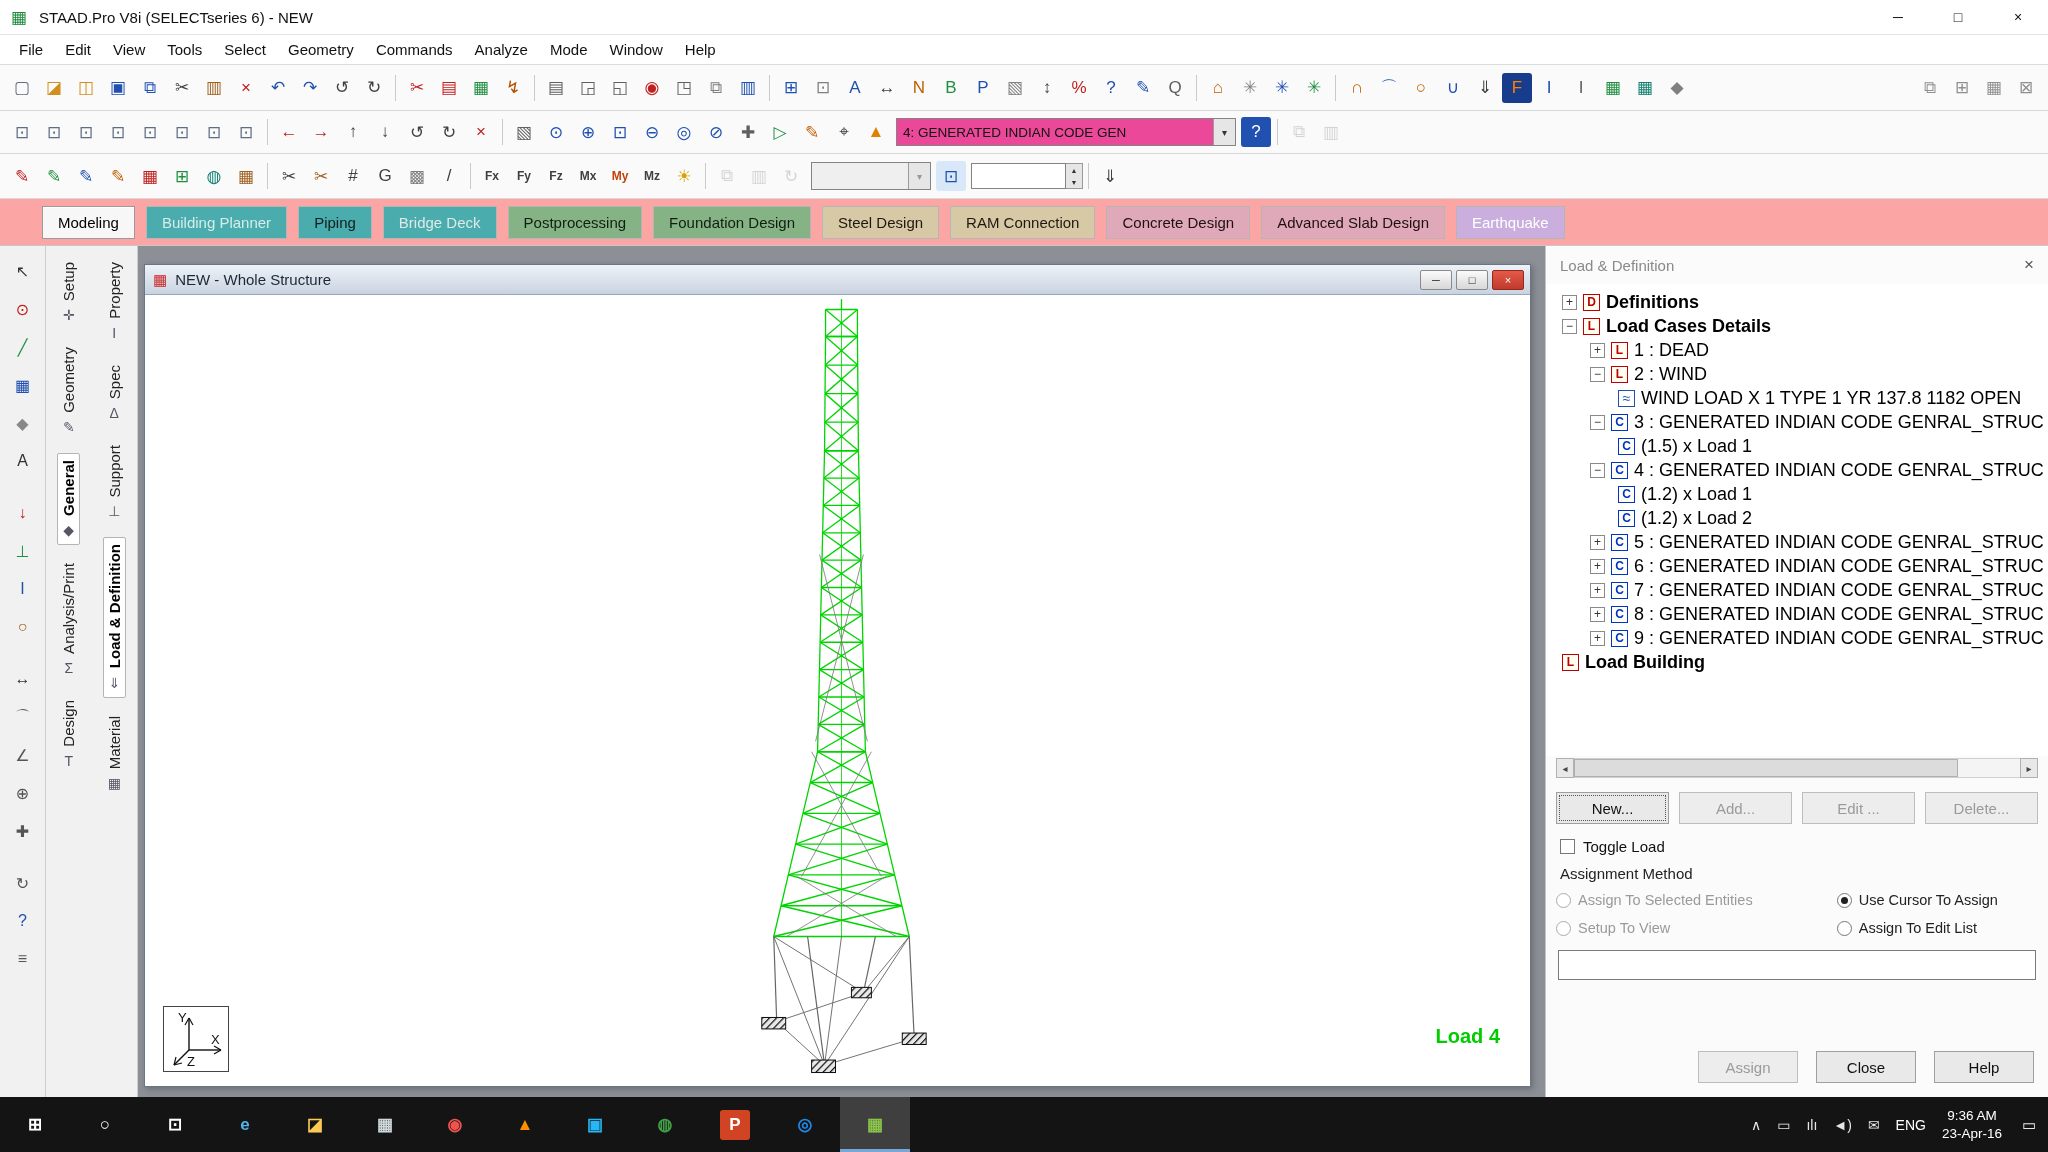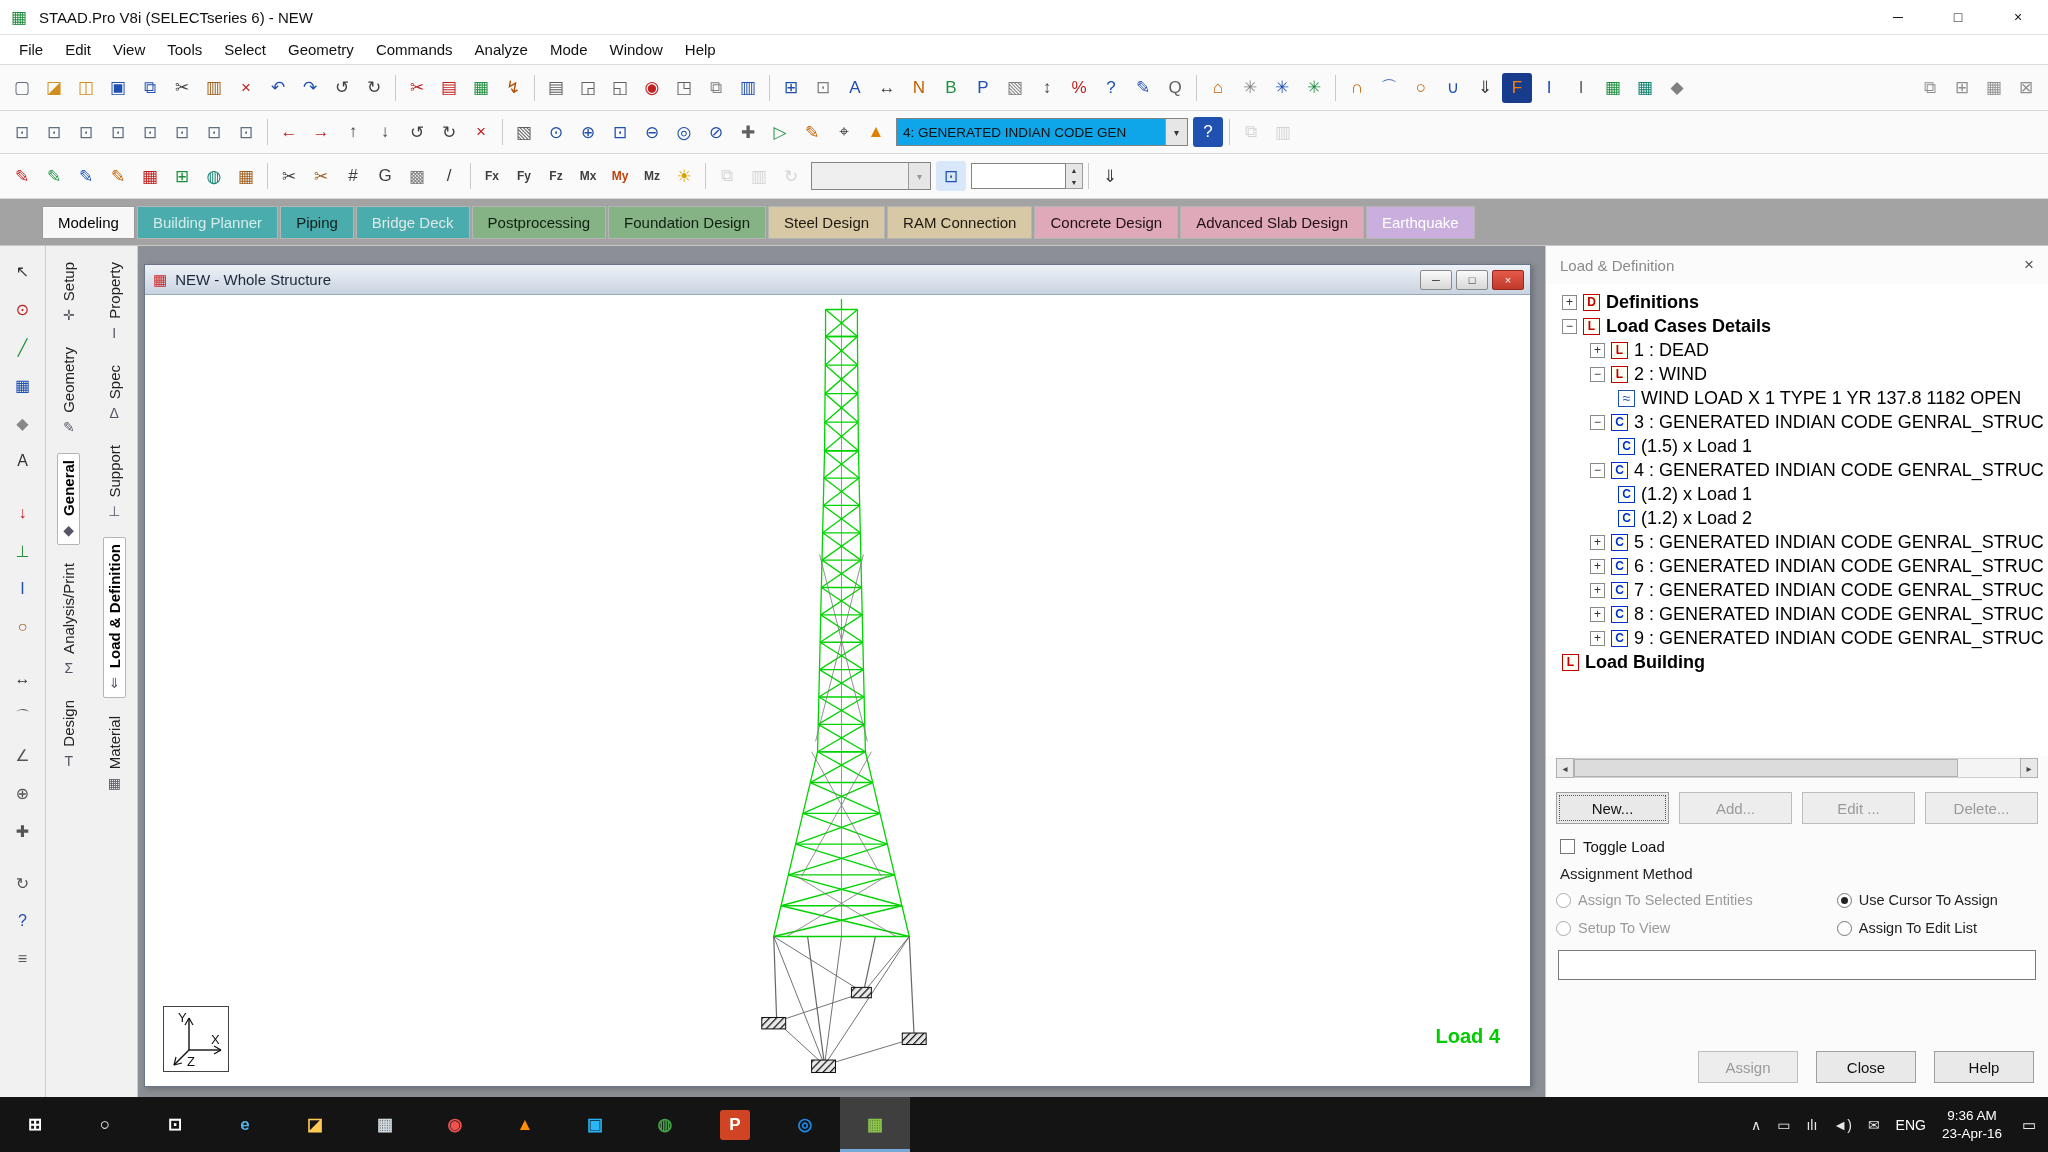--- a/index.html
+++ b/index.html
@@ -18,31 +18,31 @@
   .menubar{height:30px;display:flex;align-items:center;padding-left:8px;background:#fff;border-bottom:1px solid #ddd}
   .menu-item{padding:3px 11px;font-size:15px;color:#111}
 
   
   .toolbar{display:flex;align-items:center;padding:0 6px;background:#fafafa;border-bottom:1px solid #d8d8d8}
   .tb1{height:46px}.tb2{height:43px}.tb3{height:45px}
   .icon-btn{width:30px;height:30px;margin:0 1px;display:flex;align-items:center;justify-content:center;font-size:17px;border:1px solid transparent;border-radius:2px;flex:none}
   .icon-btn.dis{opacity:.45}
   .tb-sep{width:1px;height:26px;background:#c9c9c9;margin:0 5px;flex:none}
   .tb-flex{flex:1}
-  .combo{height:28px;width:292px;background:#0ea5e9;border:1px solid #848484;display:flex;align-items:center;margin:0 4px;flex:none}
+  .combo{height:28px;width:340px;background:#ec4899;border:1px solid #848484;display:flex;align-items:center;margin:0 4px;flex:none}
   .combo-text{flex:1;font-size:13.5px;padding:0 6px;white-space:nowrap;overflow:hidden;color:#111}
   .combo-arrow{width:22px;height:100%;display:flex;align-items:center;justify-content:center;background:#e6e6e6;border-left:1px solid #9a9a9a;font-size:10px;color:#333}
   .combo.dis{width:120px;background:#efefef}
   .combo.dis .combo-arrow{color:#999}
   .tb-input{width:95px;height:26px;border:1px solid #848484;background:#fff;margin-left:4px}
   .spin{display:flex;flex-direction:column;width:17px;height:26px;border:1px solid #9a9a9a;border-left:none}
   .spin div{flex:1;display:flex;align-items:center;justify-content:center;font-size:7px;background:#e6e6e6;color:#333}
 
   
-  .tabrow{height:47px;background:#a3a3a3;display:flex;align-items:center;gap:2px;padding-left:42px;border-bottom:1px solid #c8c8c8}
+  .tabrow{height:47px;background:#fca5a5;display:flex;align-items:center;gap:11px;padding-left:42px;border-bottom:1px solid #c8c8c8}
   .mode-tab{padding:7px 15px;font-size:15px;border:1px solid #b5b5b5;white-space:nowrap}
   .mode-tab.active{border-color:#9a9a9a;box-shadow:0 1px 0 #fff inset}
 
   
   .main{flex:1;min-height:0;display:flex}
   .toolstrip{width:46px;background:#f1f1f1;border-right:1px solid #cdcdcd;display:flex;flex-direction:column;align-items:center;padding-top:10px;gap:8px}
   .ts-icon{width:30px;height:30px;display:flex;align-items:center;justify-content:center;font-size:16px}
   .ts-sep{height:6px}
   .sidetabs{width:92px;background:#f1f1f1;border-right:1px solid #cdcdcd;display:flex}
   .sidecol{width:46px;display:flex;flex-direction:column;align-items:center;padding-top:10px;gap:12px}

